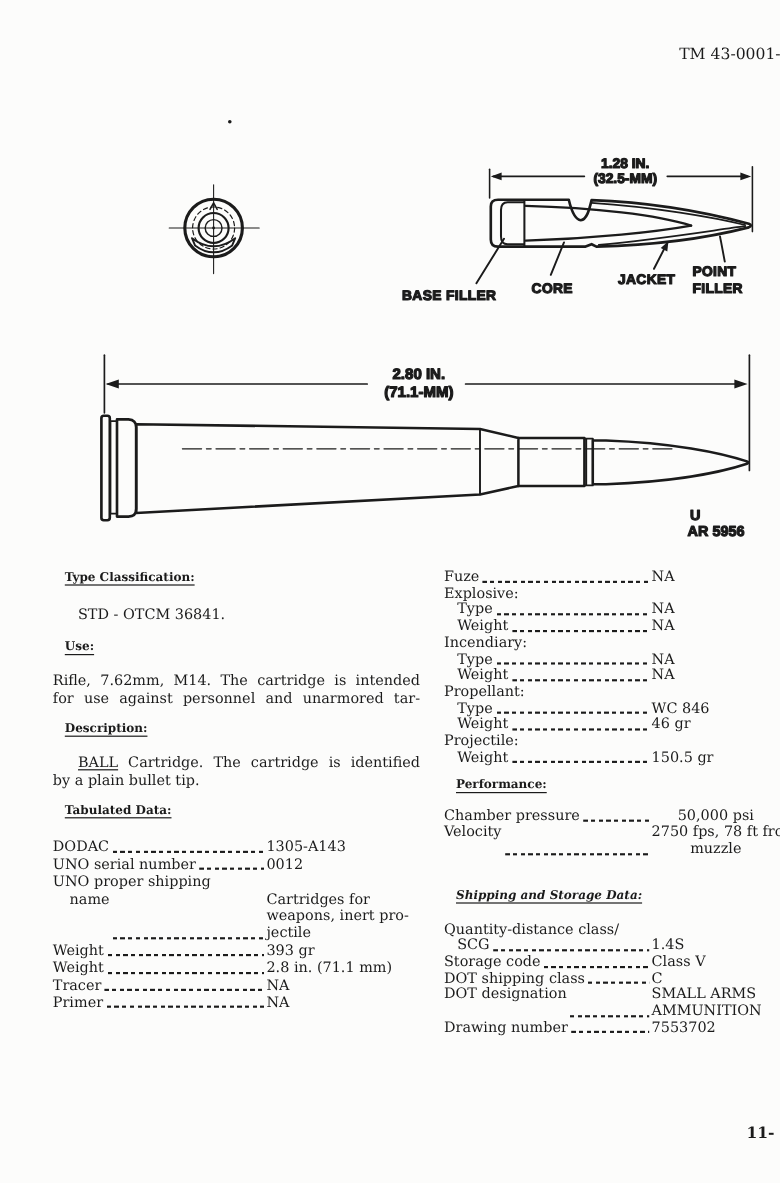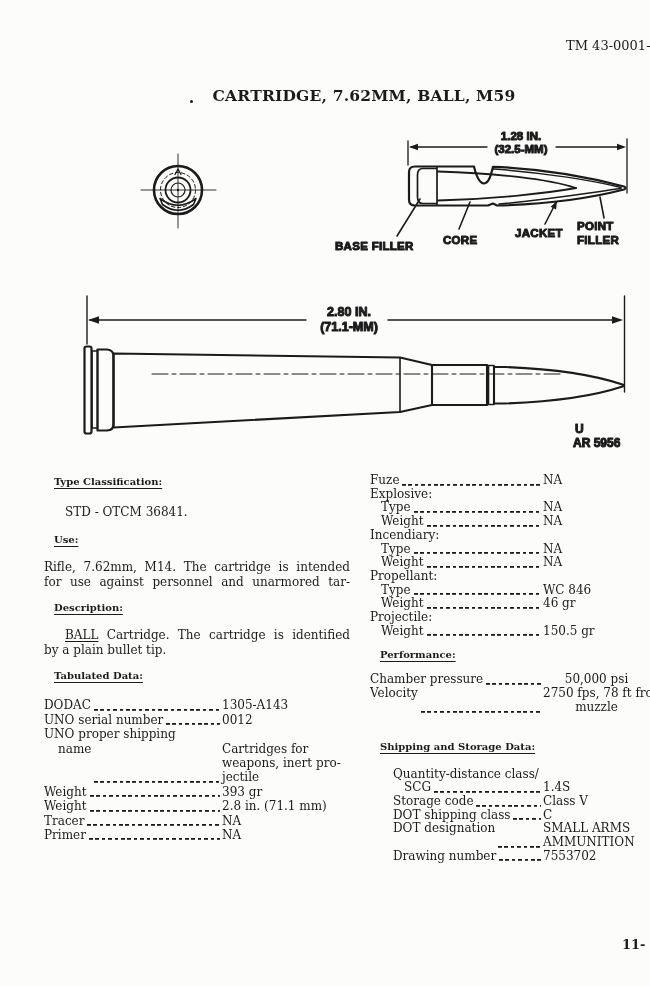--- a/index.html
+++ b/index.html
@@ -21,51 +21,50 @@
   .dlab{font-size:11.5px; letter-spacing:.3px;}
   .ddim{font-size:11.5px;}
   .dref{font-size:12px;}
 
   .col{position:absolute; top:470px;}
   .col-left{left:44px; width:306px;}
   .col-right{left:370px; width:280px;}
   h3{margin:10px; font-size:10px; font-weight:bold; line-height:16px;
      text-decoration:underline; text-underline-offset:2.5px;}
   .h-type{margin-top:4px;} .h-use{margin-top:12px;} .h-desc{margin-top:11px;}
-  .h-tab{margin-top:11px;} .h-perf{margin-top:9px;} .h-ship{margin-top:24px;}
+  .h-tab{margin-top:11px;} .h-perf{margin-top:9px;} .h-ship{margin-top:24px;font-style:italic;}
   .std{margin-top:15px; padding-left:21px; line-height:15px;}
   .para{margin-top:12px; line-height:14.6px;}
   .para .ln{text-align:justify; text-align-last:justify;}
   .para .ln.first{text-indent:21px;}
   .para .ln.last{text-align:left; text-align-last:left;}
   .u{text-decoration:underline; text-underline-offset:2px;}
 
   .rows{margin-top:14px; line-height:14.4px;}
   .col-right .rows-tab{margin-top:4px; line-height:13.7px;}
   .rows-perf{margin-top:10px; line-height:13.7px;text-align:center;}
-  .rows-ship{margin-top:13px; line-height:13.7px;margin-left:23px;}
+  .rows-ship{margin-top:13px; line-height:13.7px;}
   .r{display:flex; align-items:baseline;}
   .r .l{white-space:pre; flex:0 0 auto;}
   .r .d{flex:1 1 auto; align-self:flex-end; height:4px; margin:0 2px 0 3px;
     background-image:repeating-linear-gradient(90deg,var(--ink) 0 3.6px,transparent 3.6px 6.4px);
     background-size:100% 1.8px; background-repeat:no-repeat; background-position:0 0;}
   .r .v{flex:0 0 auto; white-space:pre;}
   .col-left .r .v{width:128px;}
   .col-right .r .v{width:107px; overflow:visible;}
   .r.noL{display:block;}
   .col-left .r.ind .l{padding-left:14px;}
   .col-right .r.ind .l{padding-left:11px;}
 </style>
 </head>
 <body>
 
 <div class="page">
 
   <div class="tm-ref">TM 43-0001-2</div>
-  <div class="doc-title">CARTRIDGE, 7.62MM, BALL, M59</div>
   <div class="speck"></div>
 
   <svg style="position:absolute;left:0;top:115px;width:650px;height:345px" viewBox="0 115 650 345" fill="none" stroke-linecap="round" stroke-linejoin="round">
 
     <g stroke="#1b1b1b">
       <line x1="141" y1="190" x2="216" y2="190" stroke-width="0.9"></line>
       <line x1="178" y1="154" x2="178" y2="228" stroke-width="0.9"></line>
       <circle cx="178" cy="190" r="24" stroke-width="2.6"></circle>
       <circle cx="178" cy="190" r="17.5" stroke-width="1" stroke-dasharray="3.5 2.6"></circle>
       <circle cx="178" cy="190" r="12.5" stroke-width="1.8"></circle>

